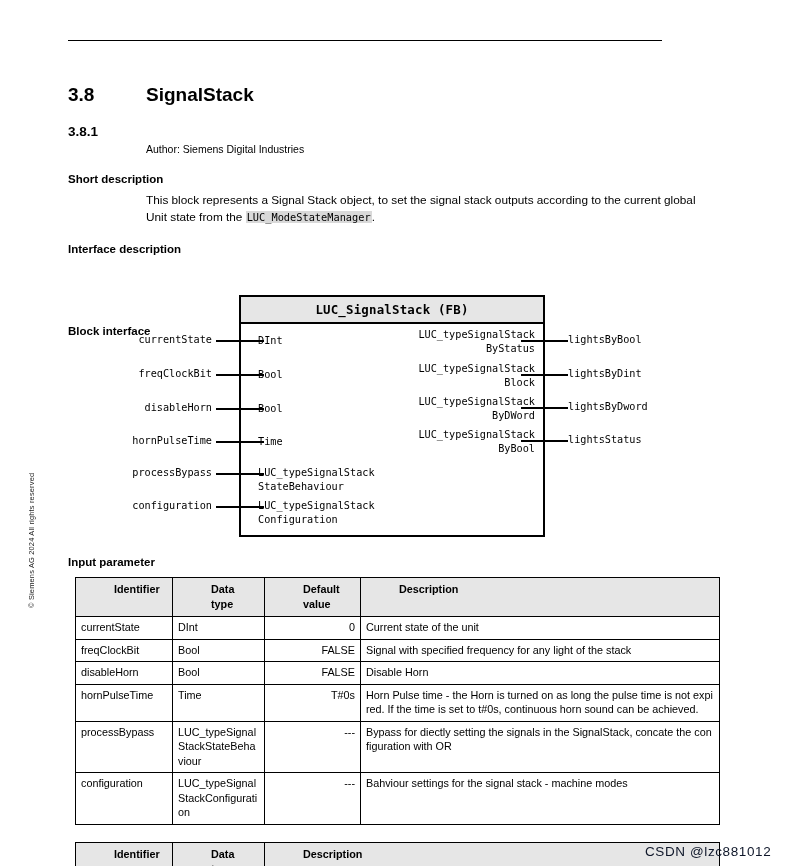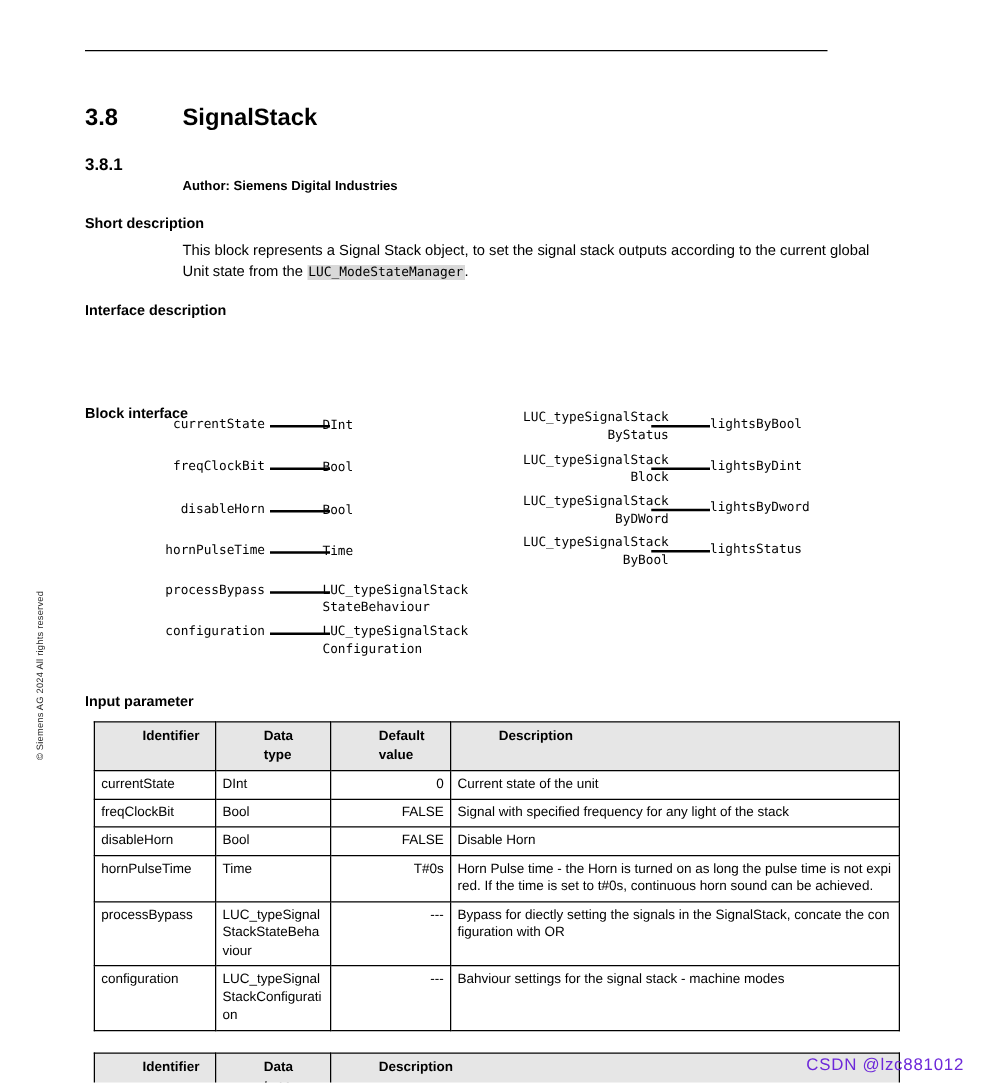--- a/index.html
+++ b/index.html
@@ -85,21 +85,20 @@
   .h-sub .ttl {
     font-size: 13.5px;
     font-weight: bold;
   }
   .author {
     position: absolute;
     left: 146px;
     top: 143px;
     font-size: 10.5px;
     color: #000;
-    font-weight: bold;
   }
 
   .blk-head {
     position: absolute;
     left: 68px;
     font-size: 11.5px;
     font-weight: bold;
   }
   #short-desc-head { top: 173px; }
   #iface-desc-head { top: 243px; }
@@ -215,21 +214,21 @@
   td.num, th.num { text-align: right; }
   #input-table { top: 577px; width: 644px; }
   #output-table { top: 842px; width: 644px; }
 
   
   .watermark {
     position: absolute;
     left: 645px;
     top: 844px;
     font-size: 13.5px;
-    color: #6d28d9;
+    color: #0f172a;
     letter-spacing: 0.6px;
     font-family: "Liberation Sans", sans-serif;
     white-space: nowrap;
   }
 </style>
 </head>
 <body>
 
 <div class="page-header">
   <div class="page-header-rule"></div>
@@ -250,20 +249,23 @@
 <div class="blk-head" id="short-desc-head">Short description</div>
 
 <div class="body-para">
   <span>This block represents a Signal Stack object, to set the signal stack outputs according to the current global Unit state from the </span><code class="inline">LUC_ModeStateManager</code><span>.</span>
 </div>
 
 <div class="blk-head" id="iface-desc-head">Interface description</div>
 <div class="blk-head" id="block-iface-head">Block interface</div>
 
 <div class="diagram">
+  <div class="fb-box">
+    <div class="fb-title">LUC_SignalStack (FB)</div>
+  </div>
 
   <div class="pin-name-l" style="top:44px">currentState</div>
 
   <div class="pin-name-l" style="top:78px">freqClockBit</div>
   <div class="pin-name-l" style="top:112px">disableHorn</div>
   <div class="pin-name-l" style="top:145px">hornPulseTime</div>
   <div class="pin-name-l" style="top:177px">processBypass</div>
   <div class="pin-name-l" style="top:210px">configuration</div>
 
   <div class="conn" style="left:216px; top:50px;  width:48px"></div>

